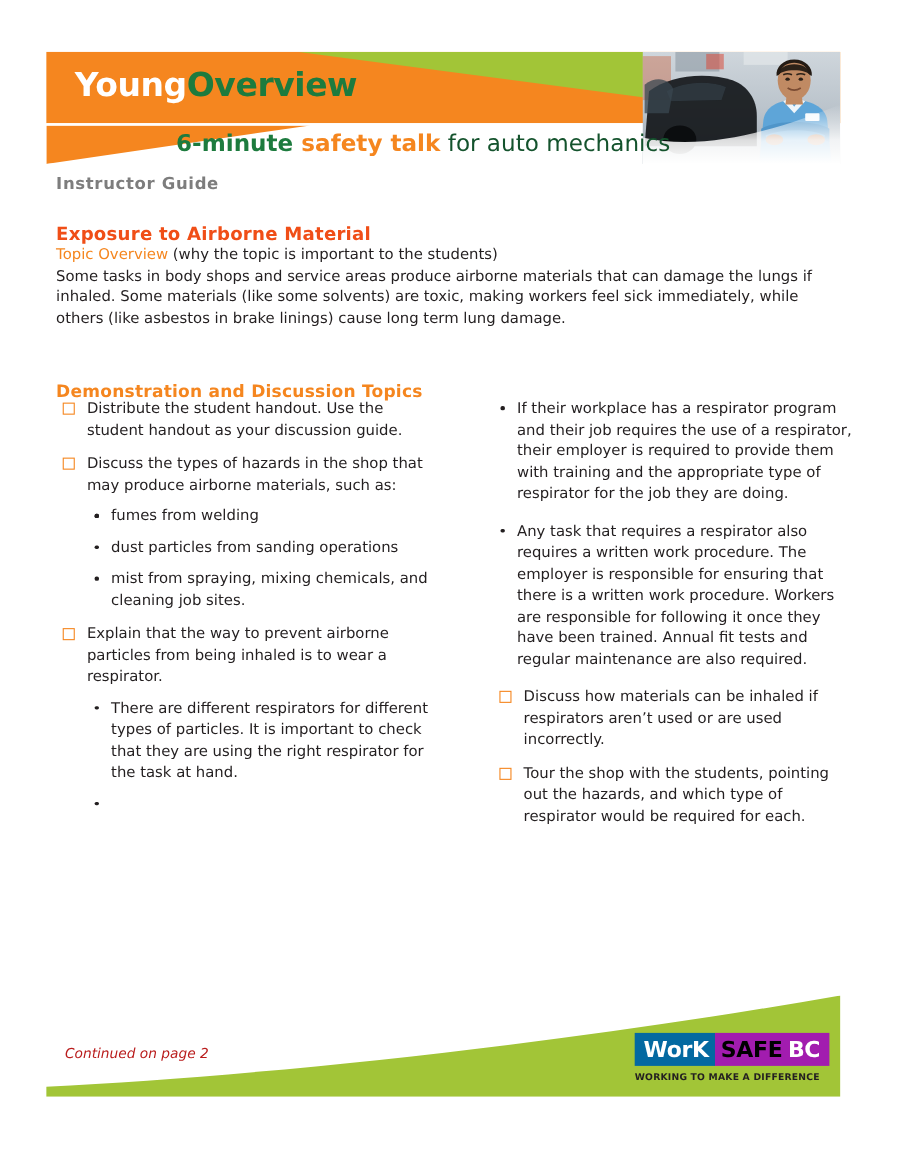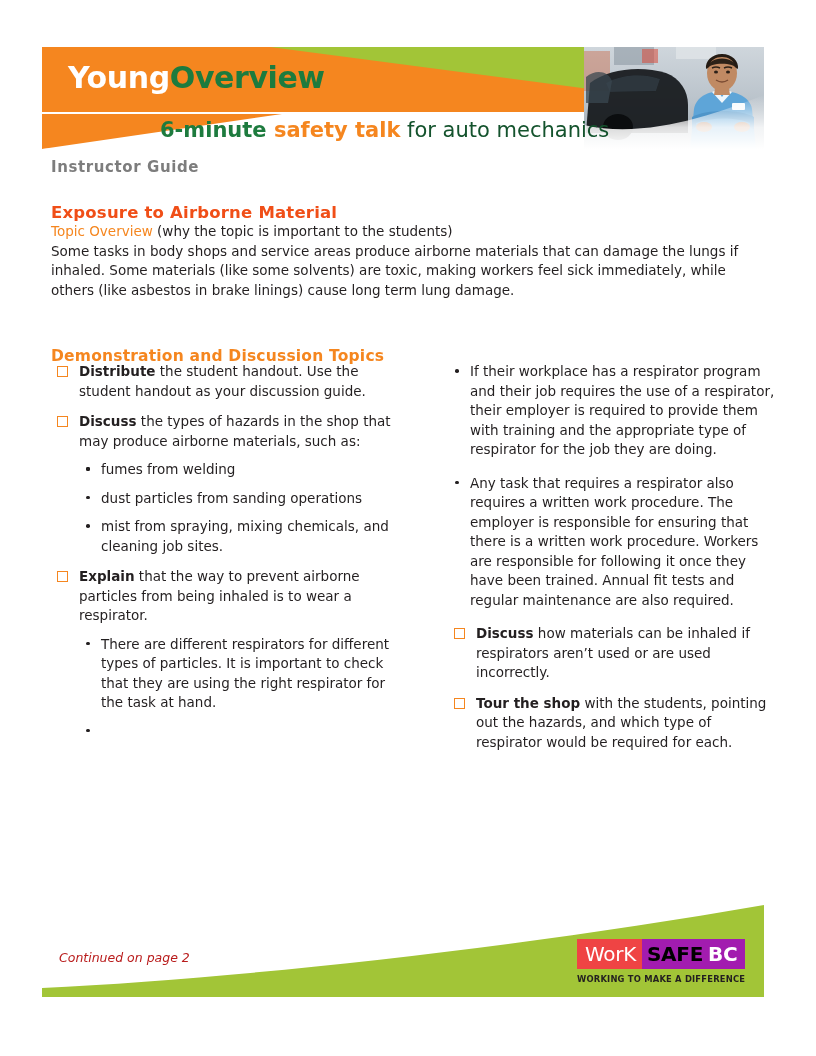--- a/index.html
+++ b/index.html
@@ -166,21 +166,21 @@
   .chk-box {
     position: absolute;
     left: 6px;
     top: 4px;
     width: 9px;
     height: 9px;
     border: 1.6px solid #f5861f;
     box-sizing: content-box;
   }
   .chk-lead {
-    font-weight: bold;
+    font-weight: normal;
     margin-top: 12px;
   }
 
   .sub-list {
     margin: 9px 0 11px 0;
     padding: 0;
     list-style: none;
   }
   .sub-item {
     position: relative;
@@ -226,24 +226,24 @@
     left: 577px;
     top: 939px;
     width: 162px;
   }
   .wsbc-bar {
     display: flex;
     height: 30px;
     align-items: stretch;
   }
   .wsbc-work {
-    background: #ef4444;
+    background: #0369a1;
     color: #ffffff;
     font-size: 20px;
-    font-weight: normal;
+    font-weight: bold;
     letter-spacing: -0.3px;
     padding: 0 6px 0 8px;
     display: flex;
     align-items: center;
   }
   .wsbc-safebc {
     background: #a21caf;
     font-size: 20px;
     font-weight: bold;
     letter-spacing: -0.3px;

